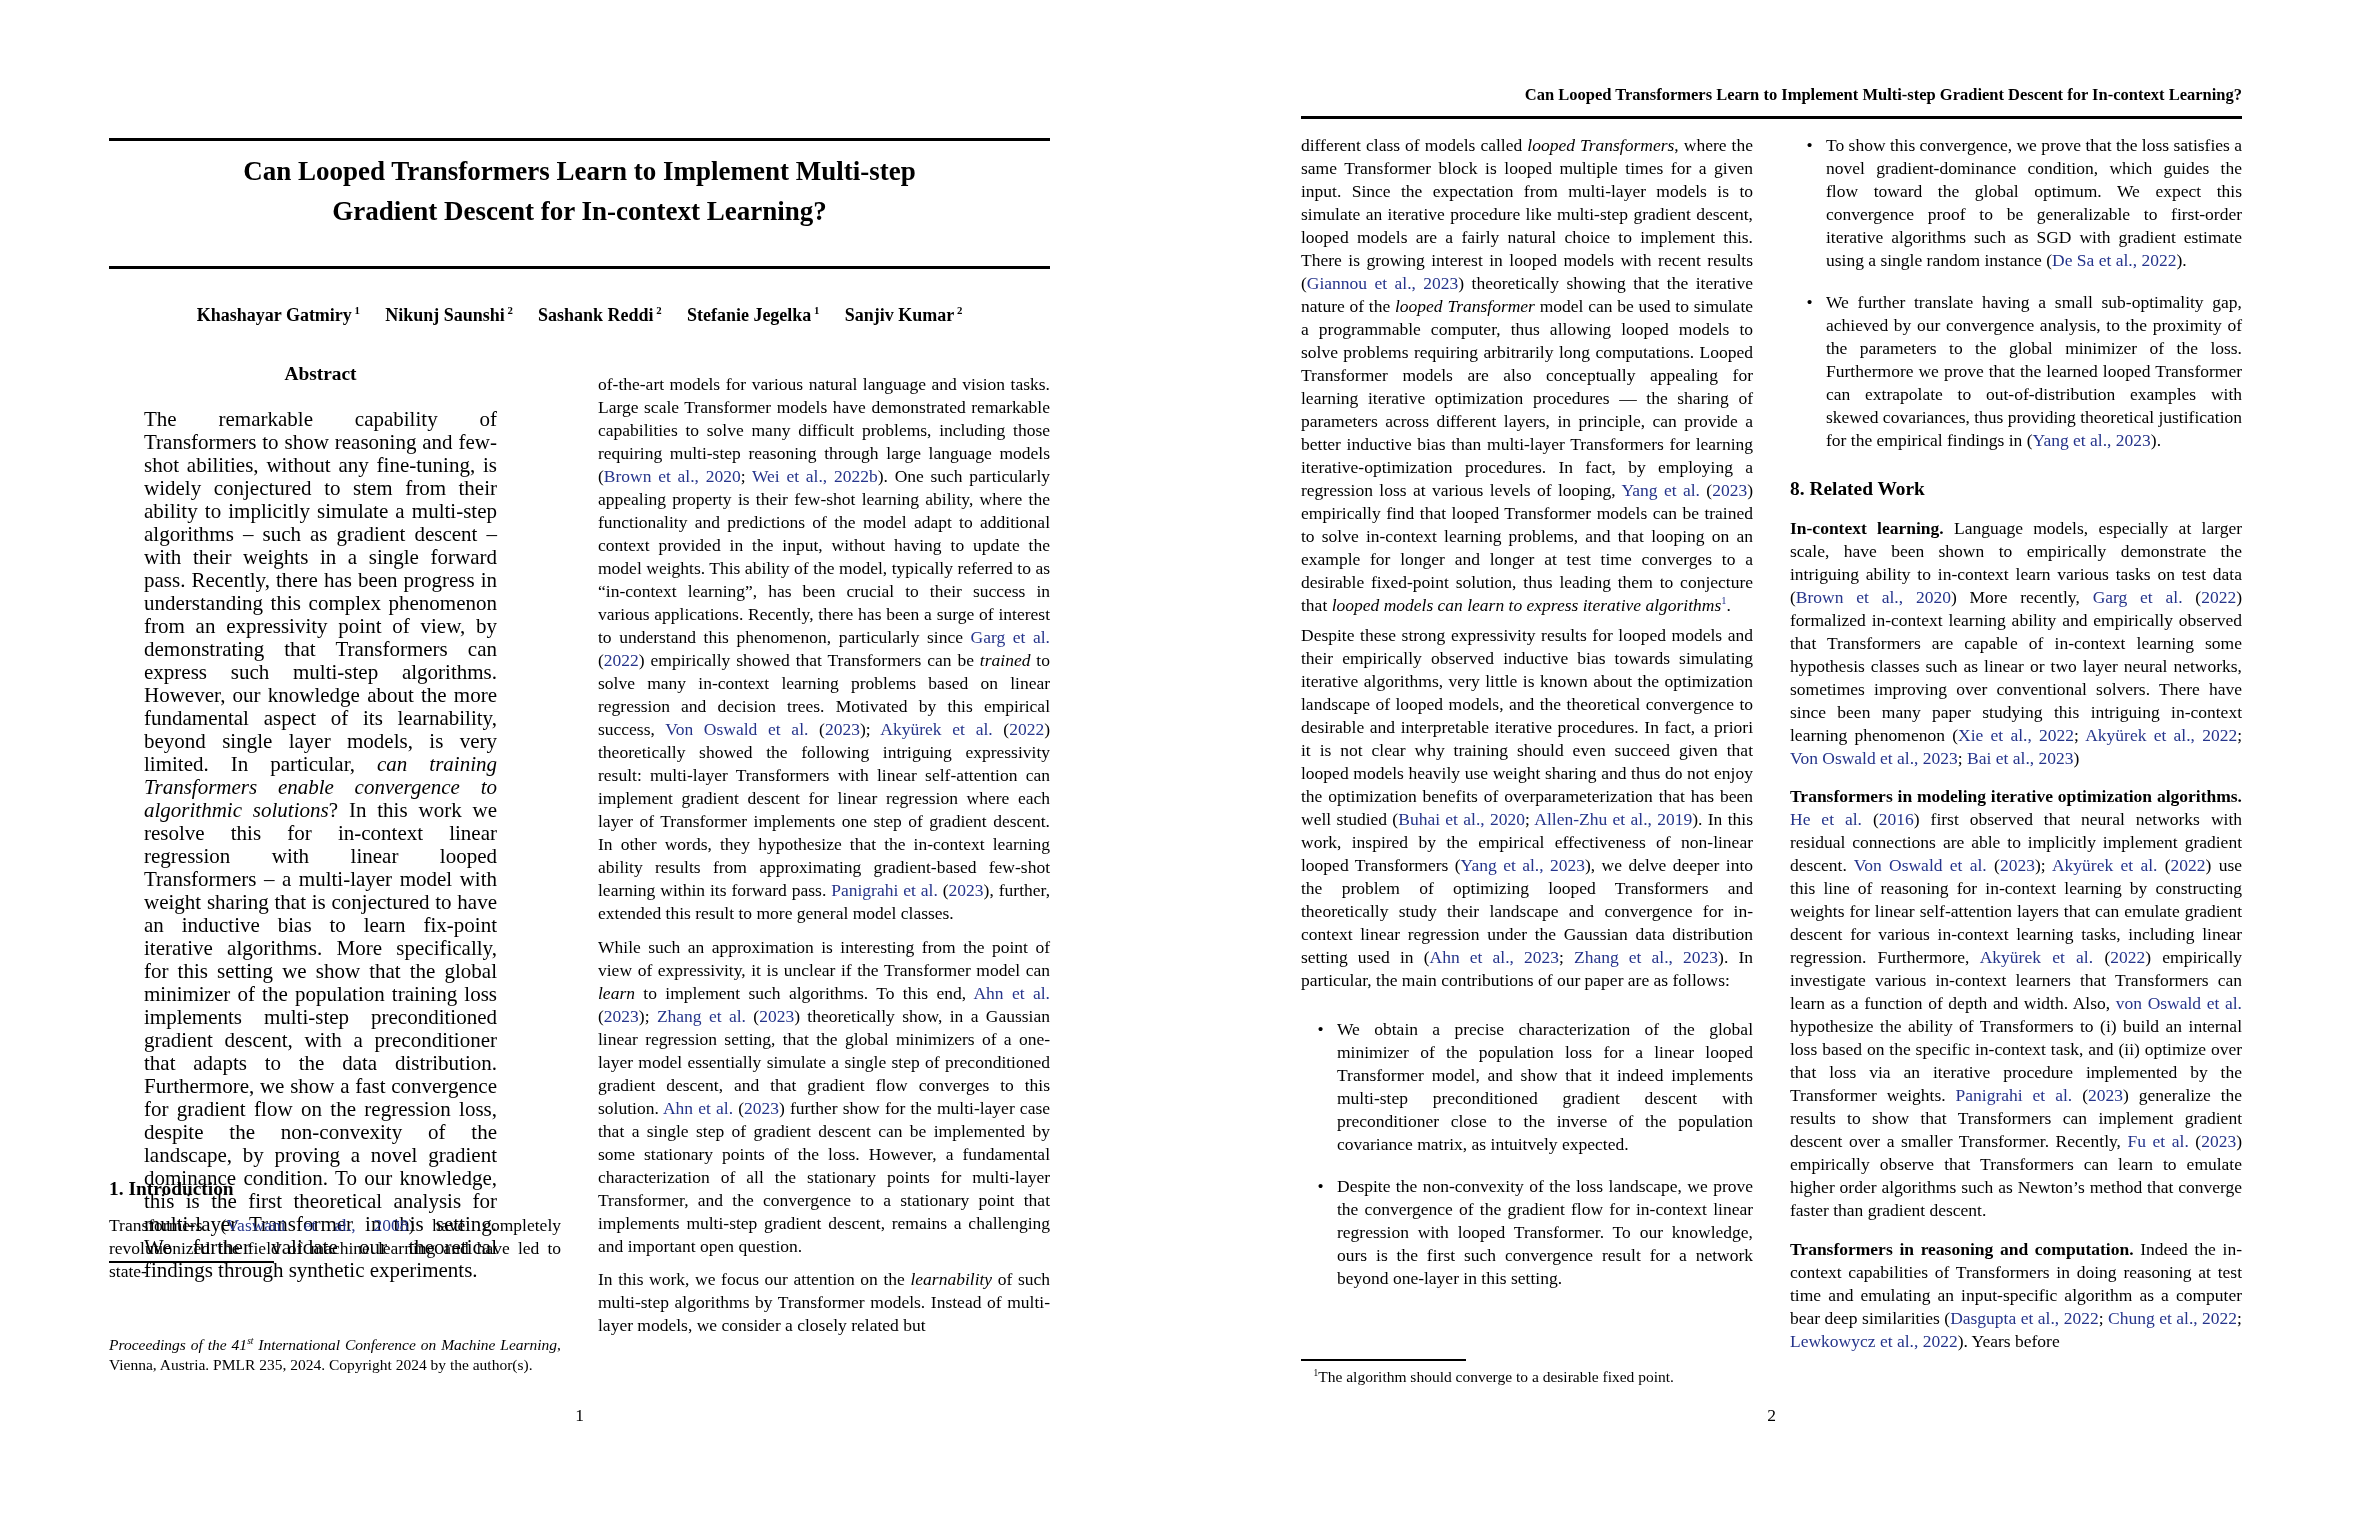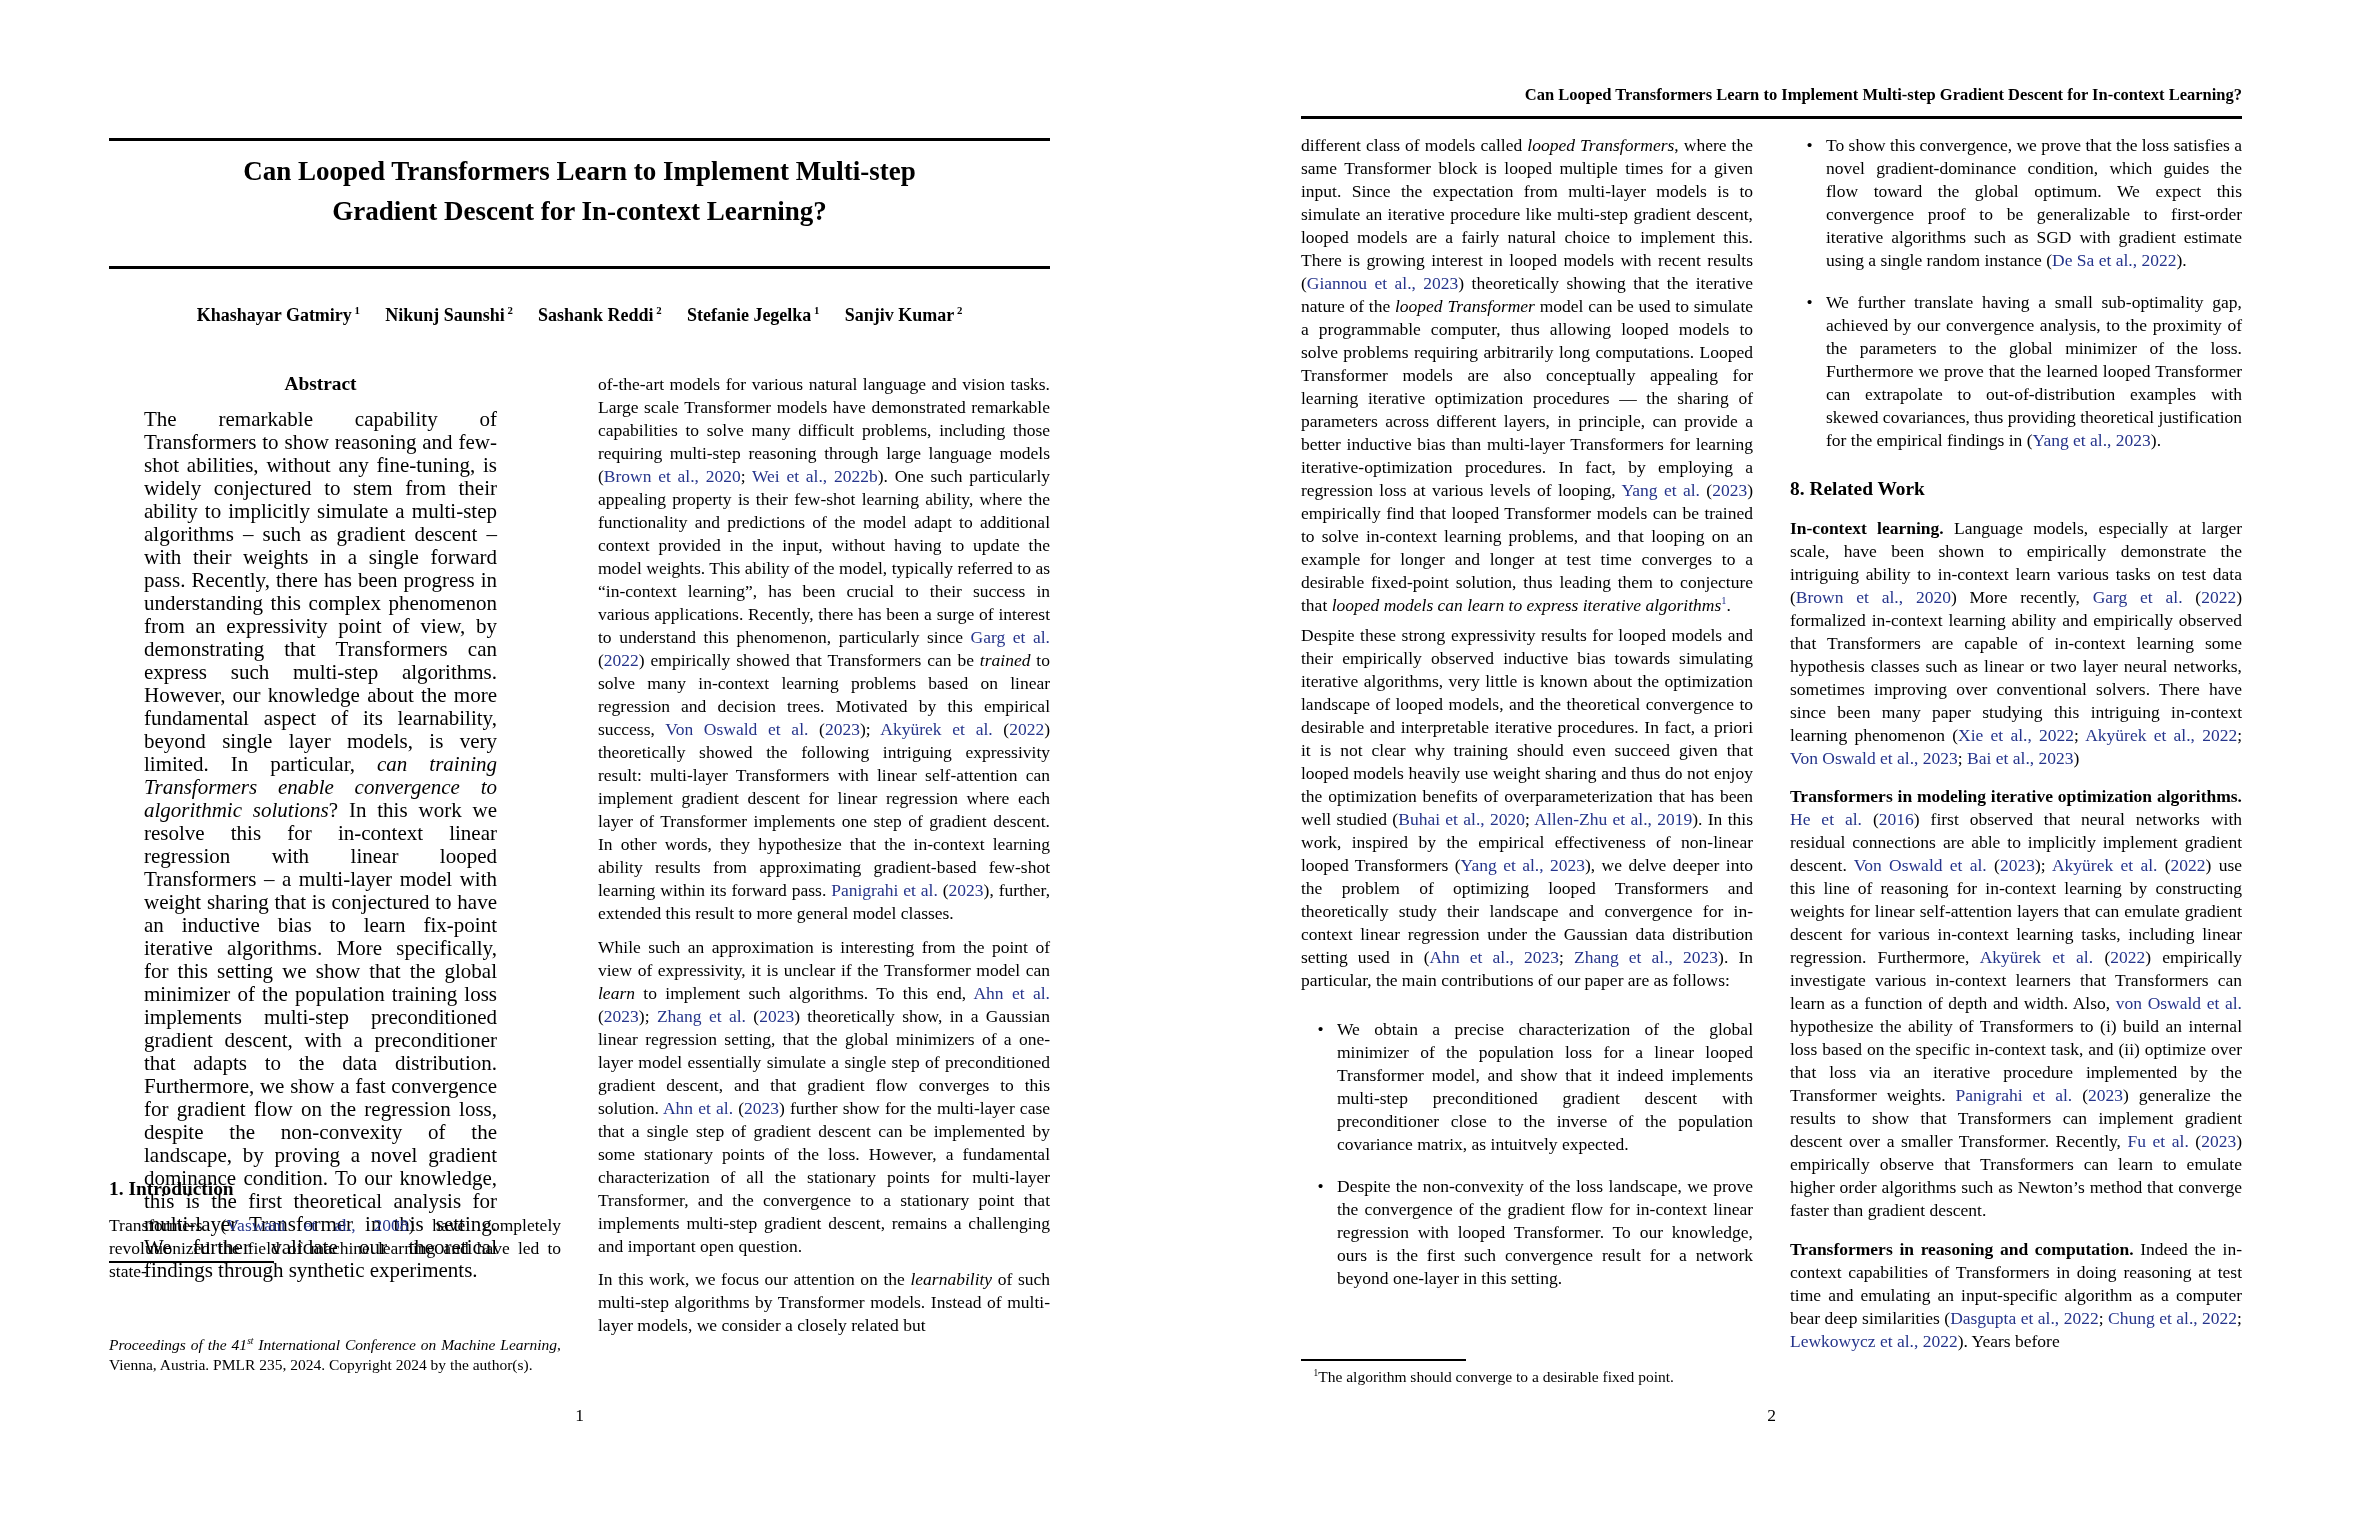--- a/index.html
+++ b/index.html
@@ -35,21 +35,21 @@
 
 <div class="page" id="p1">
   <div class="abs rule" style="left:109px;top:138px;width:941px;"></div>
   <div class="abs title" style="left:109px;top:151px;width:941px;">
     <div>Can Looped Transformers Learn to Implement Multi-step</div>
     <div>Gradient Descent for In-context Learning?</div>
   </div>
   <div class="abs rule" style="left:109px;top:266px;width:941px;"></div>
   <div class="abs authors" style="left:109px;top:305px;width:941px;"><span class="author"><span>Khashayar Gatmiry</span><sup> 1</sup></span><span class="author"><span>Nikunj Saunshi</span><sup> 2</sup></span><span class="author"><span>Sashank Reddi</span><sup> 2</sup></span><span class="author"><span>Stefanie Jegelka</span><sup> 1</sup></span><span class="author"><span>Sanjiv Kumar</span><sup> 2</sup></span></div>
 
-  <div class="abs abshead" style="left:144px;top:373px;width:353px;">Abstract</div>
+  <div class="abs abshead" style="left:144px;top:363px;width:353px;">Abstract</div>
   <p class="abs body abstract" style="left:144px;top:408px;width:353px;"><span>The remarkable capability of Transformers to show reasoning and few-shot abilities, without any fine-tuning, is widely conjectured to stem from their ability to implicitly simulate a multi-step algorithms – such as gradient descent – with their weights in a single forward pass. Recently, there has been progress in understanding this complex phenomenon from an expressivity point of view, by demonstrating that Transformers can express such multi-step algorithms. However, our knowledge about the more fundamental aspect of its learnability, beyond single layer models, is very limited. In particular, </span><i>can training Transformers enable convergence to algorithmic solutions</i><span>?  In this work we resolve this for in-context linear regression with linear looped Transformers – a multi-layer model with weight sharing that is conjectured to have an inductive bias to learn fix-point iterative algorithms. More specifically, for this setting we show that the global minimizer of the population training loss implements multi-step preconditioned gradient descent, with a preconditioner that adapts to the data distribution. Furthermore, we show a fast convergence for gradient flow on the regression loss, despite the non-convexity of the landscape, by proving a novel gradient dominance condition. To our knowledge, this is the first theoretical analysis for multi-layer Transformer in this setting. We further validate our theoretical findings through synthetic experiments.</span></p>
 
   <div class="abs h1" style="left:109px;top:1178px;width:452px;">1. Introduction</div>
   <p class="abs body" style="left:109px;top:1214px;width:452px;"><span>Transformers (</span><span class="cite">Vaswani et al., 2008</span><span>) have completely revolutionized the field of machine learning and have led to state-</span></p>
   <div class="abs fnrule" style="left:109px;top:1261px;width:165px;"></div>
   <p class="abs fn" style="left:109px;top:1335px;width:452px;"><i>Proceedings of the 41</i><sup class="it">st</sup><i> International Conference on Machine Learning</i><span>, Vienna, Austria. PMLR 235, 2024. Copyright 2024 by the author(s).</span></p>
 
   <div class="abs" style="left:598px;top:373px;width:452px;">
     <p class="body"><span>of-the-art models for various natural language and vision tasks. Large scale Transformer models have demonstrated remarkable capabilities to solve many difficult problems, including those requiring multi-step reasoning through large language models (</span><span class="cite">Brown et al., 2020</span><span>; </span><span class="cite">Wei et al., 2022b</span><span>). One such particularly appealing property is their few-shot learning ability, where the functionality and predictions of the model adapt to additional context provided in the input, without having to update the model weights.  This ability of the model, typically referred to as “in-context learning”, has been crucial to their success in various applications. Recently, there has been a surge of interest to understand this phenomenon, particularly since </span><span class="cite">Garg et al.</span><span> (</span><span class="cite">2022</span><span>) empirically showed that Transformers can be </span><i>trained</i><span> to solve many in-context learning problems based on linear regression and decision trees. Motivated by this empirical success, </span><span class="cite">Von Oswald et al.</span><span> (</span><span class="cite">2023</span><span>); </span><span class="cite">Akyürek et al.</span><span> (</span><span class="cite">2022</span><span>) theoretically showed the following intriguing expressivity result: multi-layer Transformers with linear self-attention can implement gradient descent for linear regression where each layer of Transformer implements one step of gradient descent.  In other words, they hypothesize that the in-context learning ability results from approximating gradient-based few-shot learning within its forward pass.  </span><span class="cite">Panigrahi et al.</span><span> (</span><span class="cite">2023</span><span>), further, extended this result to more general model classes.</span></p>
     <p class="body" style="margin-top:10.7px;"><span>While such an approximation is interesting from the point of view of expressivity, it is unclear if the Transformer model can </span><i>learn</i><span> to implement such algorithms. To this end, </span><span class="cite">Ahn et al.</span><span> (</span><span class="cite">2023</span><span>); </span><span class="cite">Zhang et al.</span><span> (</span><span class="cite">2023</span><span>) theoretically show, in a Gaussian linear regression setting, that the global minimizers of a one-layer model essentially simulate a single step of preconditioned gradient descent, and that gradient flow converges to this solution. </span><span class="cite">Ahn et al.</span><span> (</span><span class="cite">2023</span><span>) further show for the multi-layer case that a single step of gradient descent can be implemented by some stationary points of the loss. However, a fundamental characterization of all the stationary points for multi-layer Transformer, and the convergence to a stationary point that implements multi-step gradient descent, remains a challenging and important open question.</span></p>

